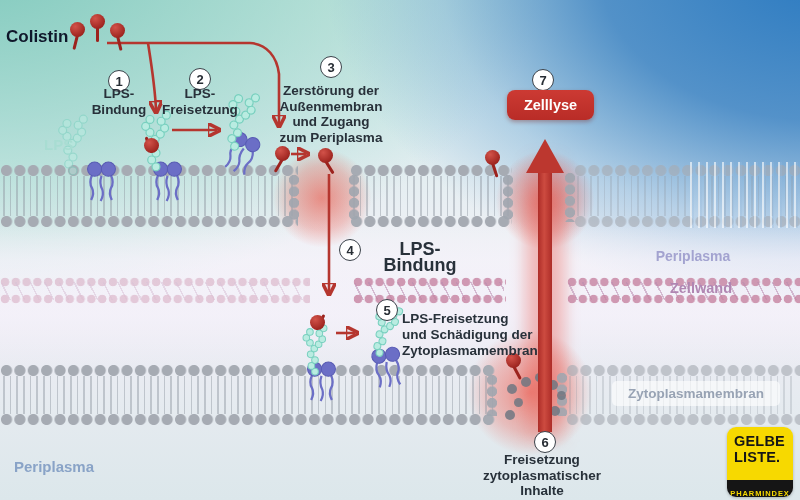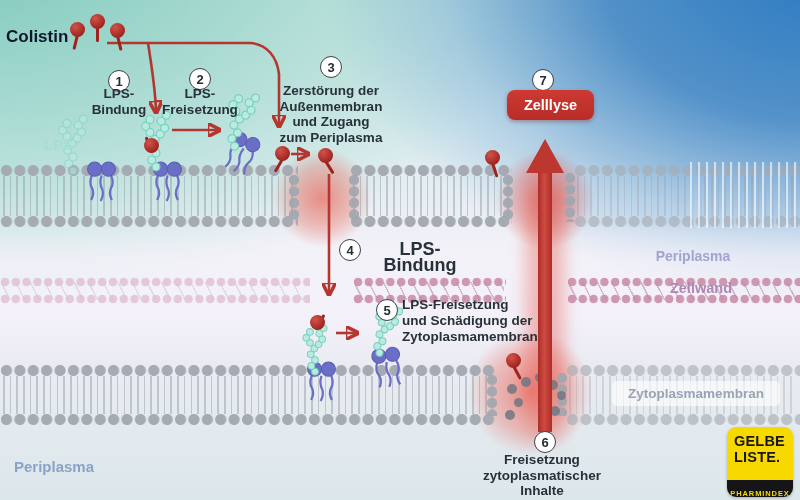--- a/index.html
+++ b/index.html
@@ -292,21 +292,21 @@
   <div class="stepnum" style="left:320px;top:56px;">3</div>
   <div class="steptext" style="left:261px;top:83px;width:140px;">Zerstörung der
 Außenmembran
 und Zugang
 zum Periplasma</div>
 
   <div class="stepnum" style="left:339px;top:239px;">4</div>
   <div class="steptext" style="left:365px;top:242px;width:110px;font-size:18px;">LPS-Bindung</div>
 
   <div class="stepnum" style="left:376px;top:299px;">5</div>
-  <div class="steptext left" style="left:402px;top:297px;width:160px;line-height:16px;">LPS-Freisetzung
+  <div class="steptext left" style="left:402px;top:311px;width:160px;line-height:16px;">LPS-Freisetzung
 und Schädigung der
 Zytoplasmamembran</div>
 
   <div class="stepnum" style="left:534px;top:431px;">6</div>
   <div class="steptext" style="left:462px;top:452px;width:160px;">Freisetzung
 zytoplasmatischer
 Inhalte</div>
 
   <div class="stepnum" style="left:532px;top:69px;">7</div>
   <div class="badge">Zelllyse</div>

